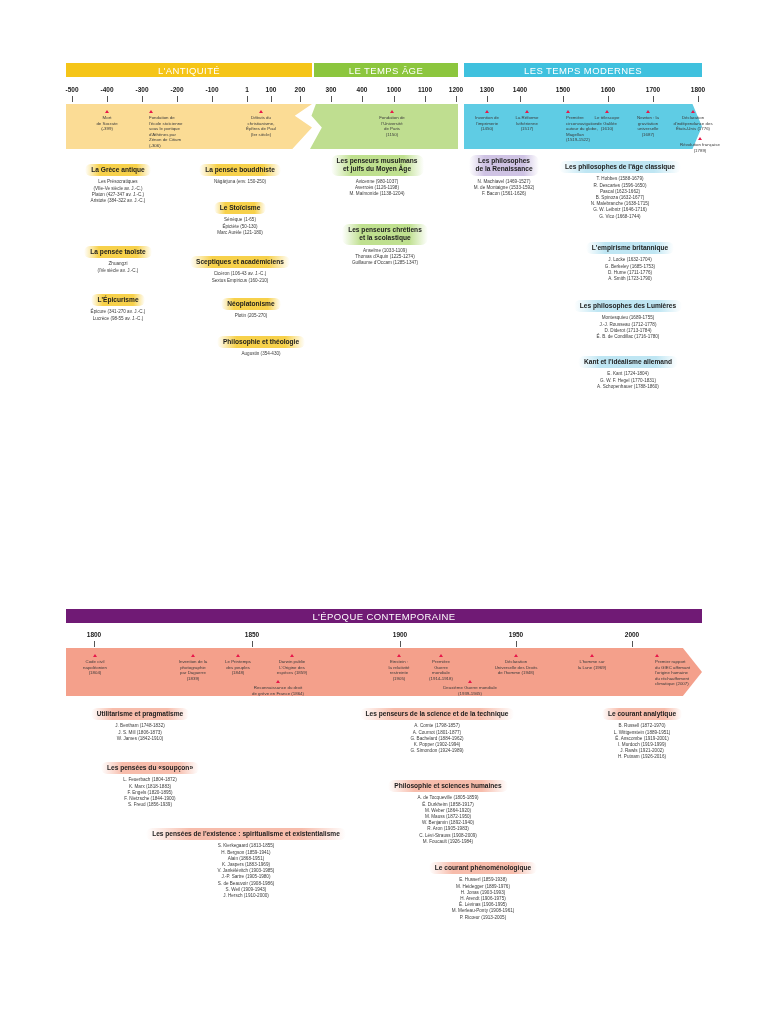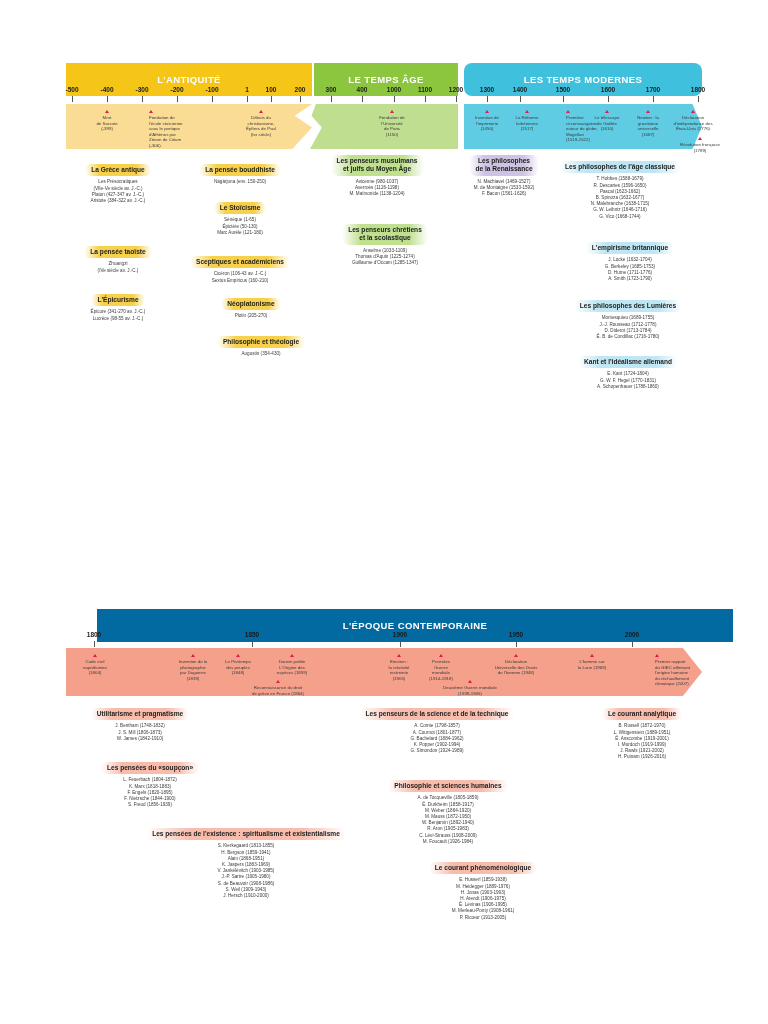--- a/index.html
+++ b/index.html
@@ -5,29 +5,29 @@
   html,body{margin:0;padding:0;}
   body{
     width:768px;height:1024px;background:#ffffff;
     font-family:"Liberation Sans", sans-serif;
     color:#2b2b2b;overflow:hidden;
   }
   .page{position:relative;width:768px;height:1024px;}
 
   
   .banner{
-    position:absolute;height:33px;line-height:17px;
-    color:#ffffff;font-weight:bold;font-size:9.5px;
+    position:absolute;height:14px;line-height:17px;
+    color:#ffffff;font-weight:normal;font-size:9.5px;
     letter-spacing:.4px;text-align:center;
     display:flex;align-items:center;justify-content:center;
   }
   .banner.yellow{background:#F5C518;}
   .banner.green {background:#8CC63E;}
   .banner.blue  {background:#3FC1DE;}
-  .banner.red   {background:#0369a1;margin-left:31px;}
+  .banner.red   {background:#701a75;}
 
   
   .axisrow{position:absolute;height:20px;}
   .tick{position:absolute;top:0;font-size:6.5px;font-weight:bold;color:#1a1a1a;
         transform:translateX(-50%);text-align:center;white-space:nowrap;}
   .tickline{position:absolute;top:10px;width:1px;height:6px;background:#555;}
 
   
   .band{position:absolute;}
   .band.yellow{background:#FBDC95;}
@@ -58,21 +58,21 @@
 <body>
 
 <div class="page">
 
   <div class="banner yellow" style="left:66px;top:63px;width:246px;">
     <span>L'ANTIQUITÉ</span>
   </div>
   <div class="banner green" style="left:314px;top:63px;width:144px;">
     <span>LE TEMPS ÂGE</span>
   </div>
-  <div class="banner blue" style="left:464px;top:63px;width:238px;border-radius:8px;">
+  <div class="banner blue" style="left:464px;top:63px;width:238px;">
     <span>LES TEMPS MODERNES</span>
   </div>
 
   <div class="axisrow" style="left:0;top:86px;width:768px;">
     <div class="tick" style="left:72px;">-500</div>
     <div class="tick" style="left:107px;">-400</div>
     <div class="tick" style="left:142px;">-300</div>
     <div class="tick" style="left:177px;">-200</div>
     <div class="tick" style="left:212px;">-100</div>
     <div class="tick" style="left:247px;">1</div>

